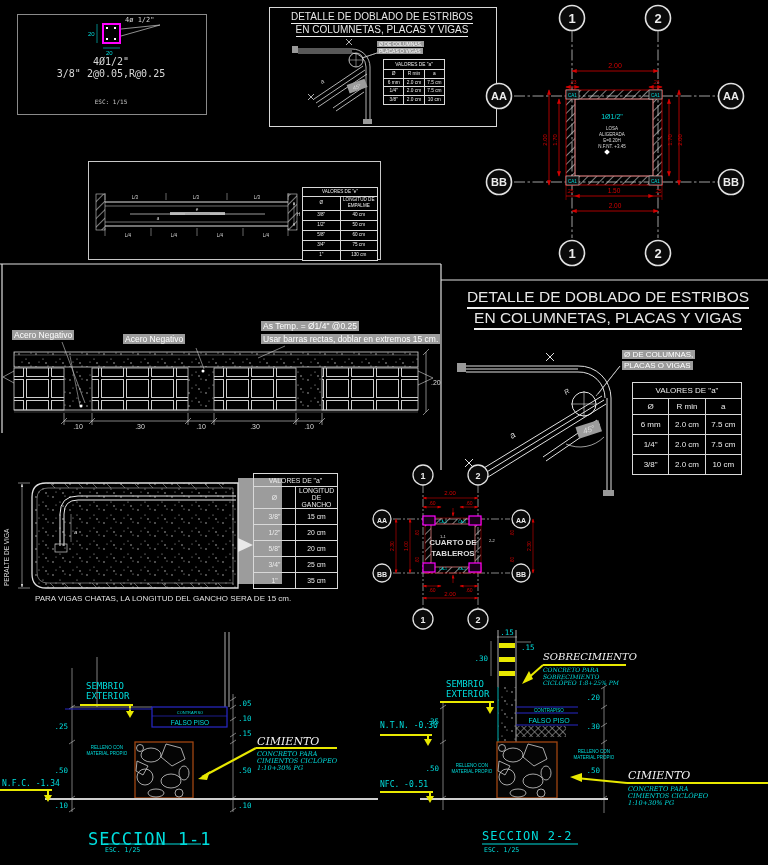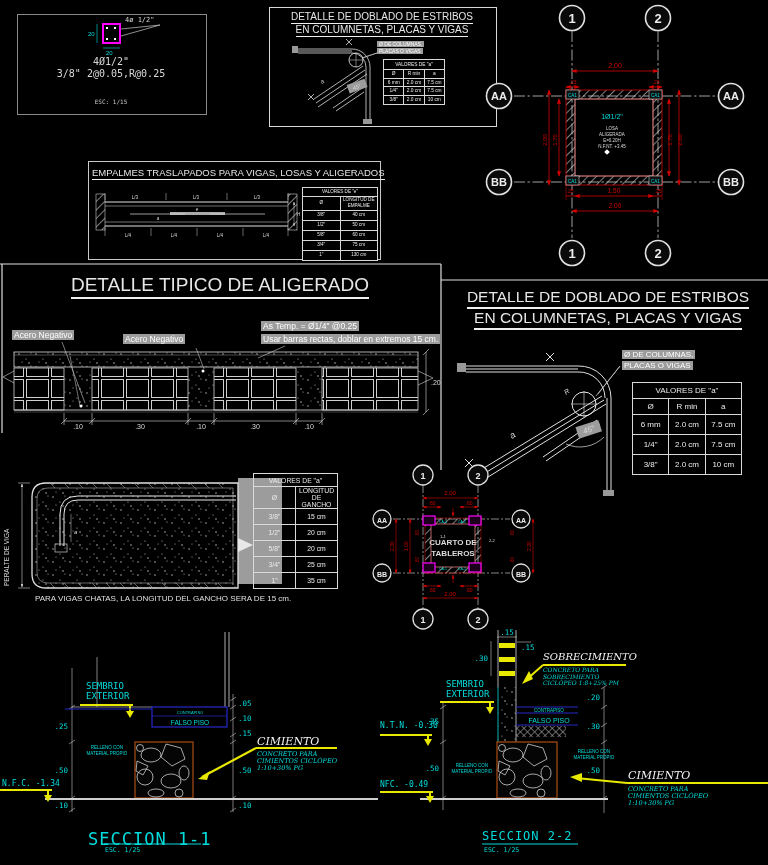--- a/index.html
+++ b/index.html
@@ -604,23 +604,20 @@
           <td>7.5 cm</td>
         </tr>
     <tr>
           <td>3/8"</td>
           <td>2.0 cm</td>
           <td>10 cm</td>
         </tr>
   </tbody>
     </table>
 
-  <div class="t b" style="left:92px;top:167px;width:283px;text-align:center;font-size:9.5px">
-    <span class="ul">EMPALMES TRASLAPADOS PARA VIGAS, LOSAS Y ALIGERADOS</span>
-  </div>
   <table style="left:302px;top:187px;width:76px;font-size:4.6px;line-height:1.4">
     <tbody>
         <tr>
           <td colspan="2" style="height:8px">VALORES DE "e"</td>
         </tr>
     <tr>
           <td style="width:16px">Ø</td>
         <td style="width:60px;white-space:normal">LONGITUD DE EMPALME</td>
         </tr>
     <tr>
@@ -639,23 +636,20 @@
           <td style="height:9px">3/4"</td>
           <td>75 cm</td>
         </tr>
     <tr>
           <td style="height:9px">1"</td>
           <td>130 cm</td>
         </tr>
   </tbody>
     </table>
 
-  <div class="t b" style="left:30px;top:274px;width:380px;text-align:center;font-size:19px">
-    <span class="ul" style="border-bottom-width:2px">DETALLE TIPICO DE ALIGERADO</span>
-  </div>
   <div class="t glabel" style="left:12px;top:330px;font-size:8.5px">Acero Negativo</div>
   <div class="t glabel" style="left:123px;top:334px;font-size:8.5px">Acero Negativo</div>
   <div class="t glabel" style="left:261px;top:321px;font-size:8.5px">As Temp. = Ø1/4" @0.25</div>
   <div class="t glabel" style="left:261px;top:334px;font-size:8.5px">Usar barras rectas, doblar en extremos 15 cm.</div>
 
   <div class="t b" style="left:448px;top:288px;width:320px;text-align:center;font-size:15.5px">
     <span class="ul" style="border-bottom-width:2px">DETALLE DE DOBLADO DE ESTRIBOS</span><br>
     <span class="ul" style="border-bottom-width:2px">EN COLUMNETAS, PLACAS Y VIGAS</span>
   </div>
   <div class="t glabel" style="left:622px;top:350px;font-size:8px">Ø DE COLUMNAS,</div>
@@ -740,21 +734,21 @@
   <div class="t b i cy ser" style="left:543px;top:667px;font-size:6px;line-height:6.5px">
     <span>CONCRETO PARA</span><br>
     <span>SOBRECIMIENTO</span><br>
     <span>CICLÓPEO 1:8+25% PM</span>
   </div>
   <div class="t cy mono" style="left:446px;top:679px;font-size:9px;line-height:10px">
     <span>SEMBRIO</span><br>
     <span>EXTERIOR</span>
   </div>
   <div class="t cy mono" style="left:380px;top:721px;font-size:8px">N.T.N. -0.30</div>
-  <div class="t cy mono" style="left:380px;top:780px;font-size:8px">NFC. -0.49</div>
+  <div class="t cy mono" style="left:380px;top:780px;font-size:8px">NFC. -0.51</div>
   <div class="t b i ser" style="left:628px;top:769px;font-size:11px;color:#f2f2f2">CIMIENTO</div>
   <div class="t b i cy ser" style="left:628px;top:786px;font-size:6.5px;line-height:7px">
     <span>CONCRETO PARA</span><br>
     <span>CIMIENTOS CICLÓPEO</span><br>
     <span>1:10+30% PG</span>
   </div>
   <div class="t cy mono" style="left:482px;top:829px;font-size:12px;letter-spacing:1px">SECCION 2-2</div>
   <div class="t cy mono" style="left:484px;top:846px;font-size:6.5px">ESC. 1/25</div>
 
 </div>

